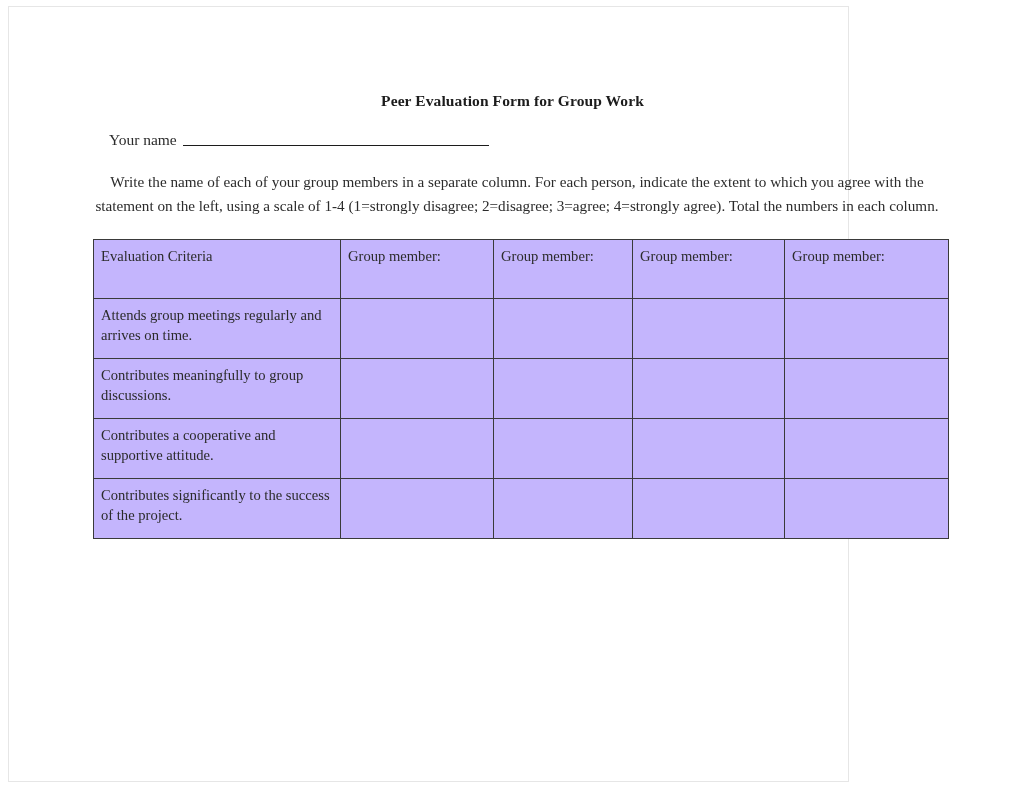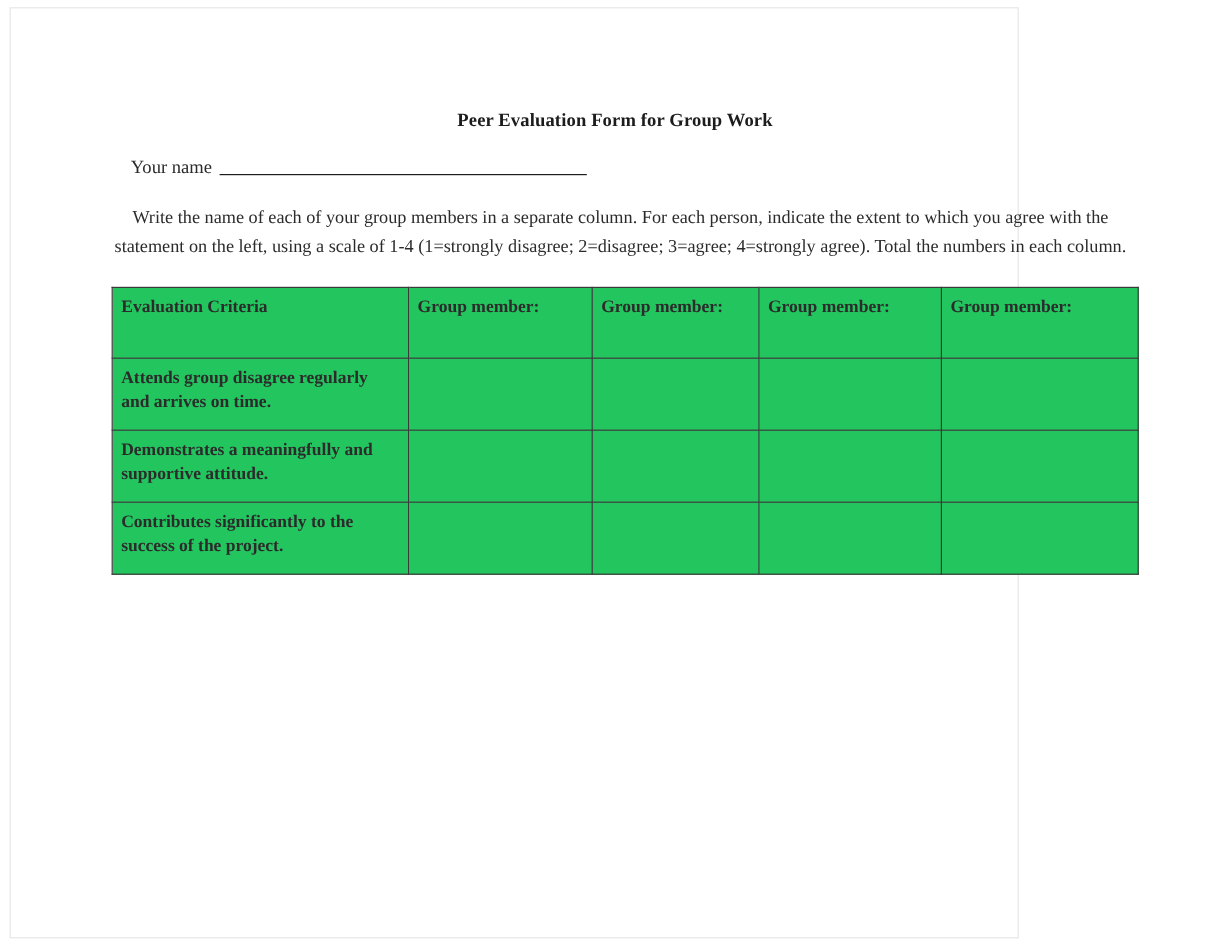--- a/index.html
+++ b/index.html
@@ -84,24 +84,24 @@
     border-collapse: collapse;
     table-layout: fixed;
     font-size: 14.6px;
     color: #2b2b2b;
   }
   .eval-table th,
   .eval-table td {
     border: 1.2px solid #3a3a3a;
     vertical-align: top;
     padding: 7px 7px 4px 7px;
-    font-weight: bold;
+    font-weight: normal;
     text-align: left;
     line-height: 1.34;
-    background: #22c55e;
+    background: #c4b5fd;
   }
   .col-criteria { width: 247px; }
   .col-member-1 { width: 153px; }
   .col-member-2 { width: 139px; }
   .col-member-3 { width: 152px; }
   .col-member-4 { width: 164px; }
 
   .eval-table thead th { height: 47px; }
   .eval-table tbody td { height: 48px; }
 
@@ -137,28 +137,35 @@
       <tr>
         <th>Evaluation Criteria</th>
         <th>Group member:</th>
         <th>Group member:</th>
         <th>Group member:</th>
         <th>Group member:</th>
       </tr>
     </thead>
     <tbody>
       <tr>
-        <td>Attends group disagree regularly and arrives on time.</td>
+        <td>Attends group meetings regularly and arrives on time.</td>
         <td></td>
         <td></td>
         <td></td>
         <td></td>
       </tr>
       <tr>
-        <td>Demonstrates a meaningfully and supportive attitude.</td>
+        <td>Contributes meaningfully to group discussions.</td>
+        <td></td>
+        <td></td>
+        <td></td>
+        <td></td>
+      </tr>
+      <tr>
+        <td>Contributes a cooperative and supportive attitude.</td>
         <td></td>
         <td></td>
         <td></td>
         <td></td>
       </tr>
       <tr>
         <td>Contributes significantly to the success of the project.</td>
         <td></td>
         <td></td>
         <td></td>

